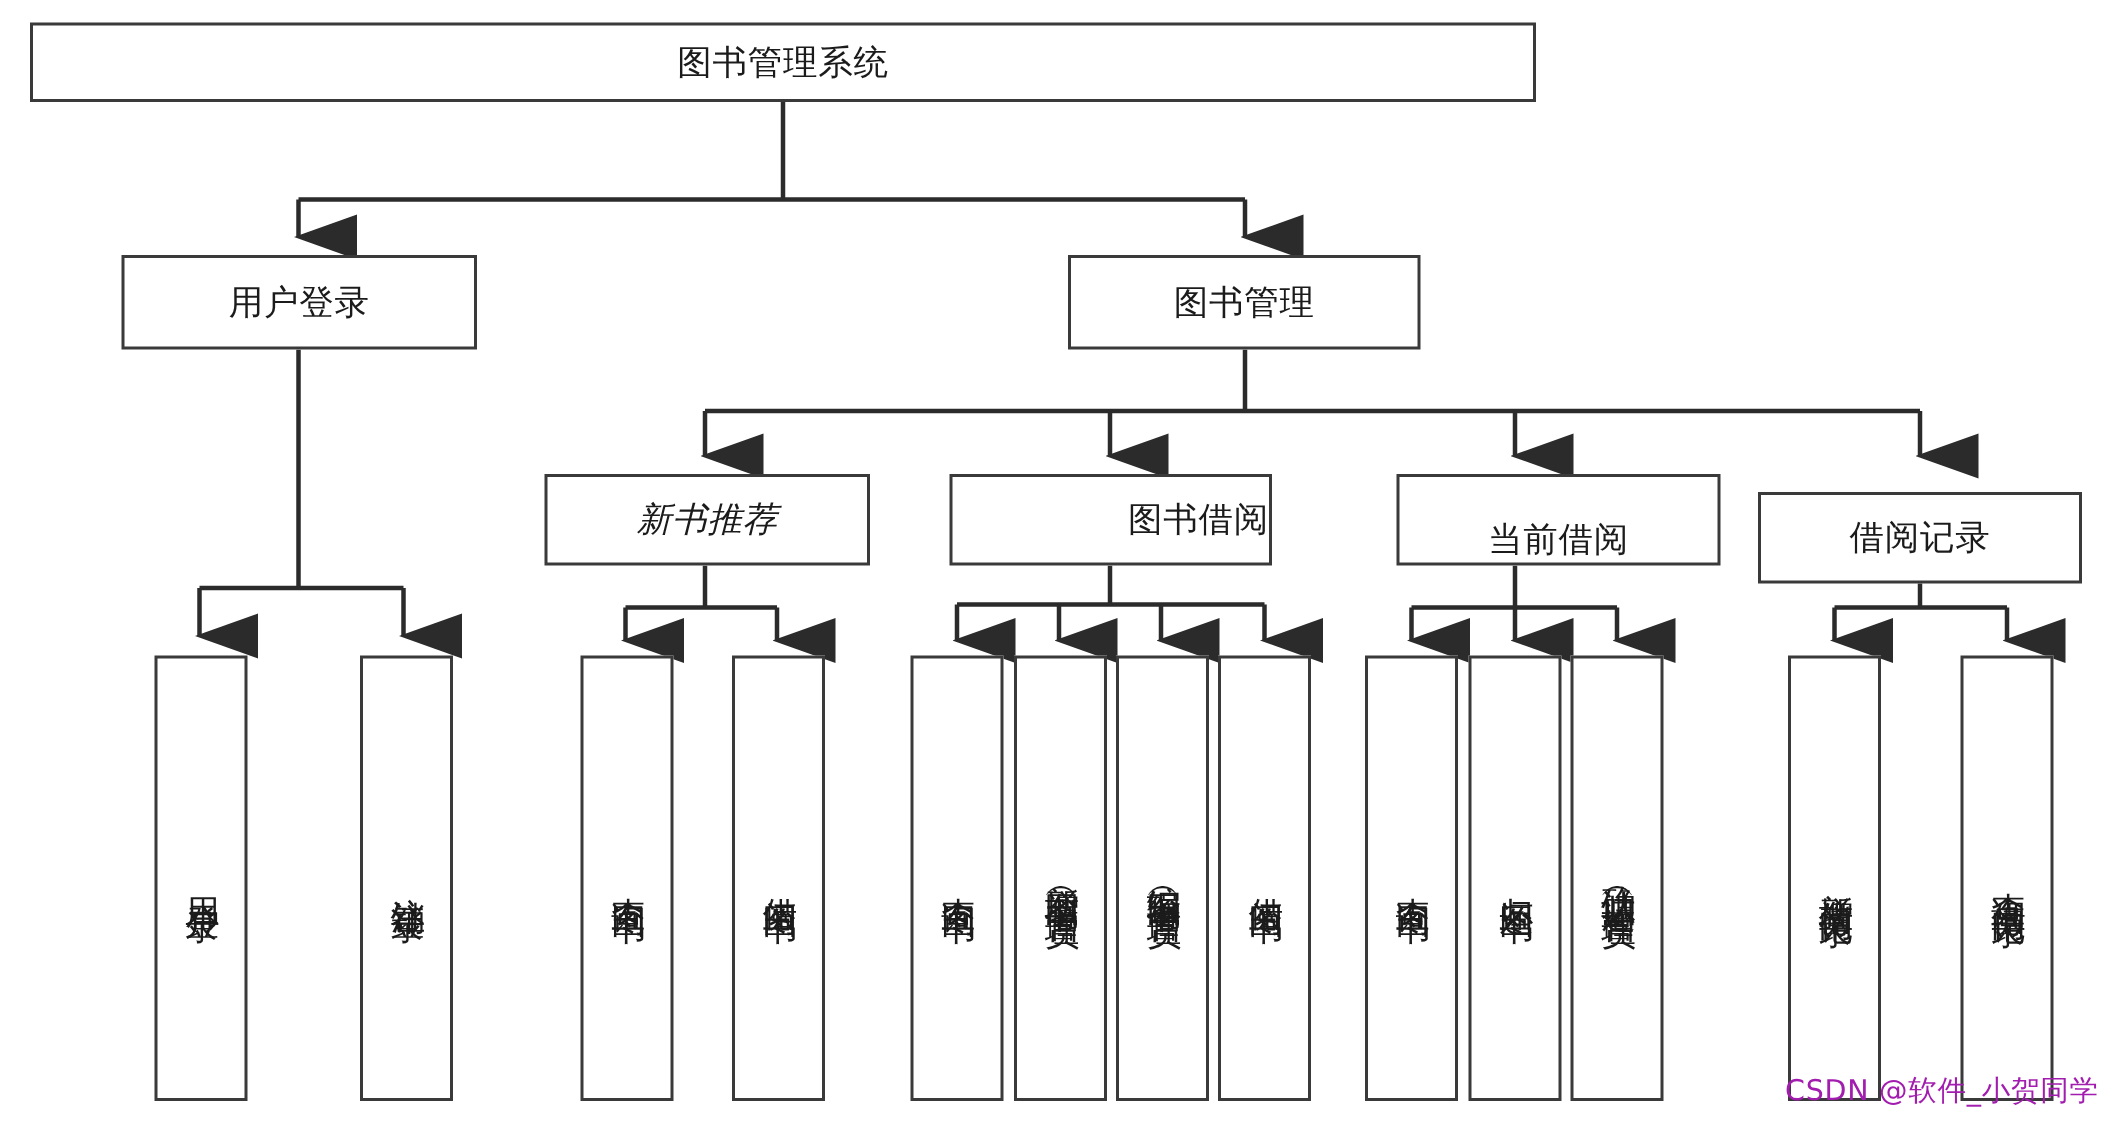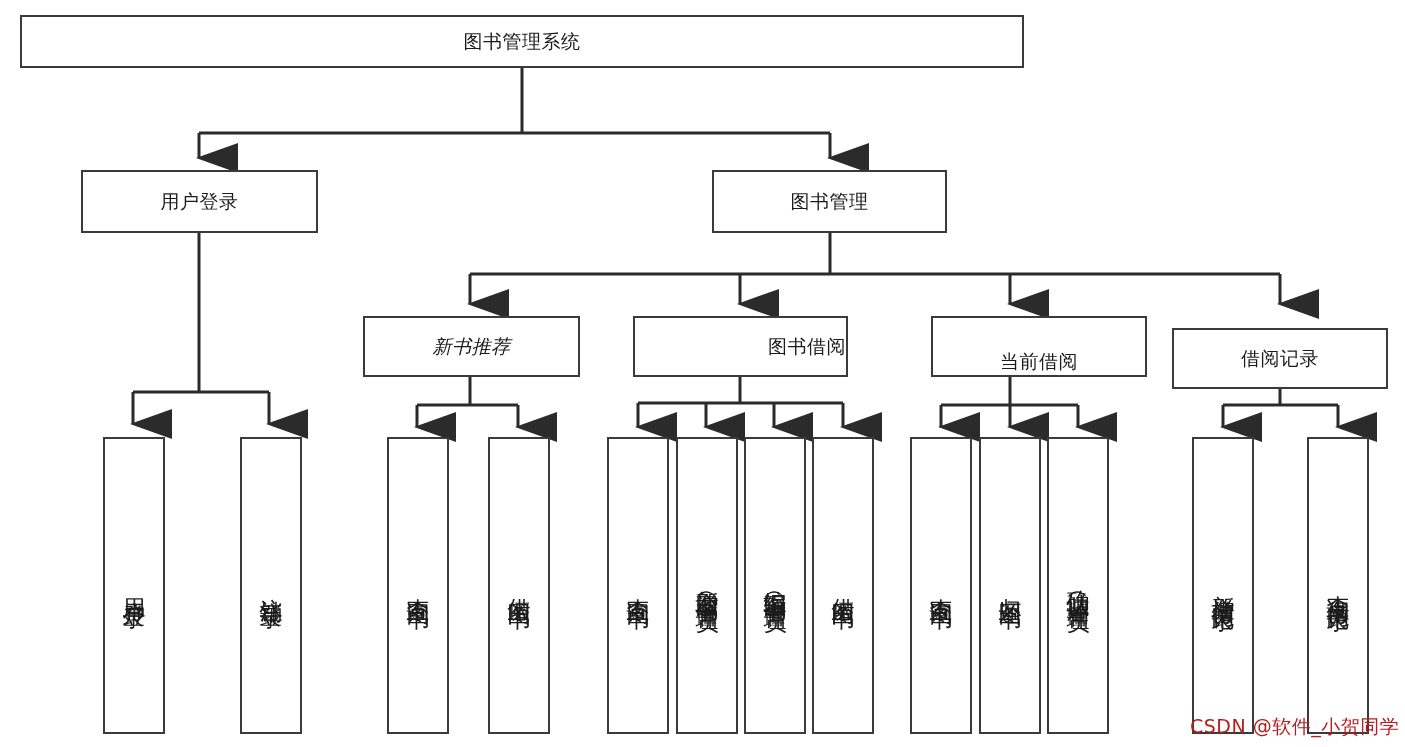--- a/index.html
+++ b/index.html
@@ -21,21 +21,21 @@
     position: absolute;
     box-sizing: border-box;
     border: 2px solid #3a3a3a;
     background: #ffffff;
     display: flex;
     align-items: center;
     justify-content: center;
     color: #1b1b1b;
   }
   .node.horiz {
-    font-size: 19px;
+    font-size: 23px;
     letter-spacing: 0.5px;
   }
   .node.vert {
     font-size: 23px;
   }
   .node.vert .vtext {
     writing-mode: vertical-rl;
     text-orientation: upright;
     line-height: 1.0;
     letter-spacing: 3px;
@@ -45,21 +45,21 @@
   .edge-svg {
     position: absolute;
     left: 0;
     top: 0;
     width: 1405px;
     height: 747px;
     pointer-events: none;
   }
   .watermark {
     position: absolute;
-    color: #b91c1c;
+    color: #a21caf;
     font-size: 19px;
     white-space: nowrap;
     letter-spacing: 0.5px;
   }
 </style>
 </head>
 <body>
 
 <div id="canvas">
 

